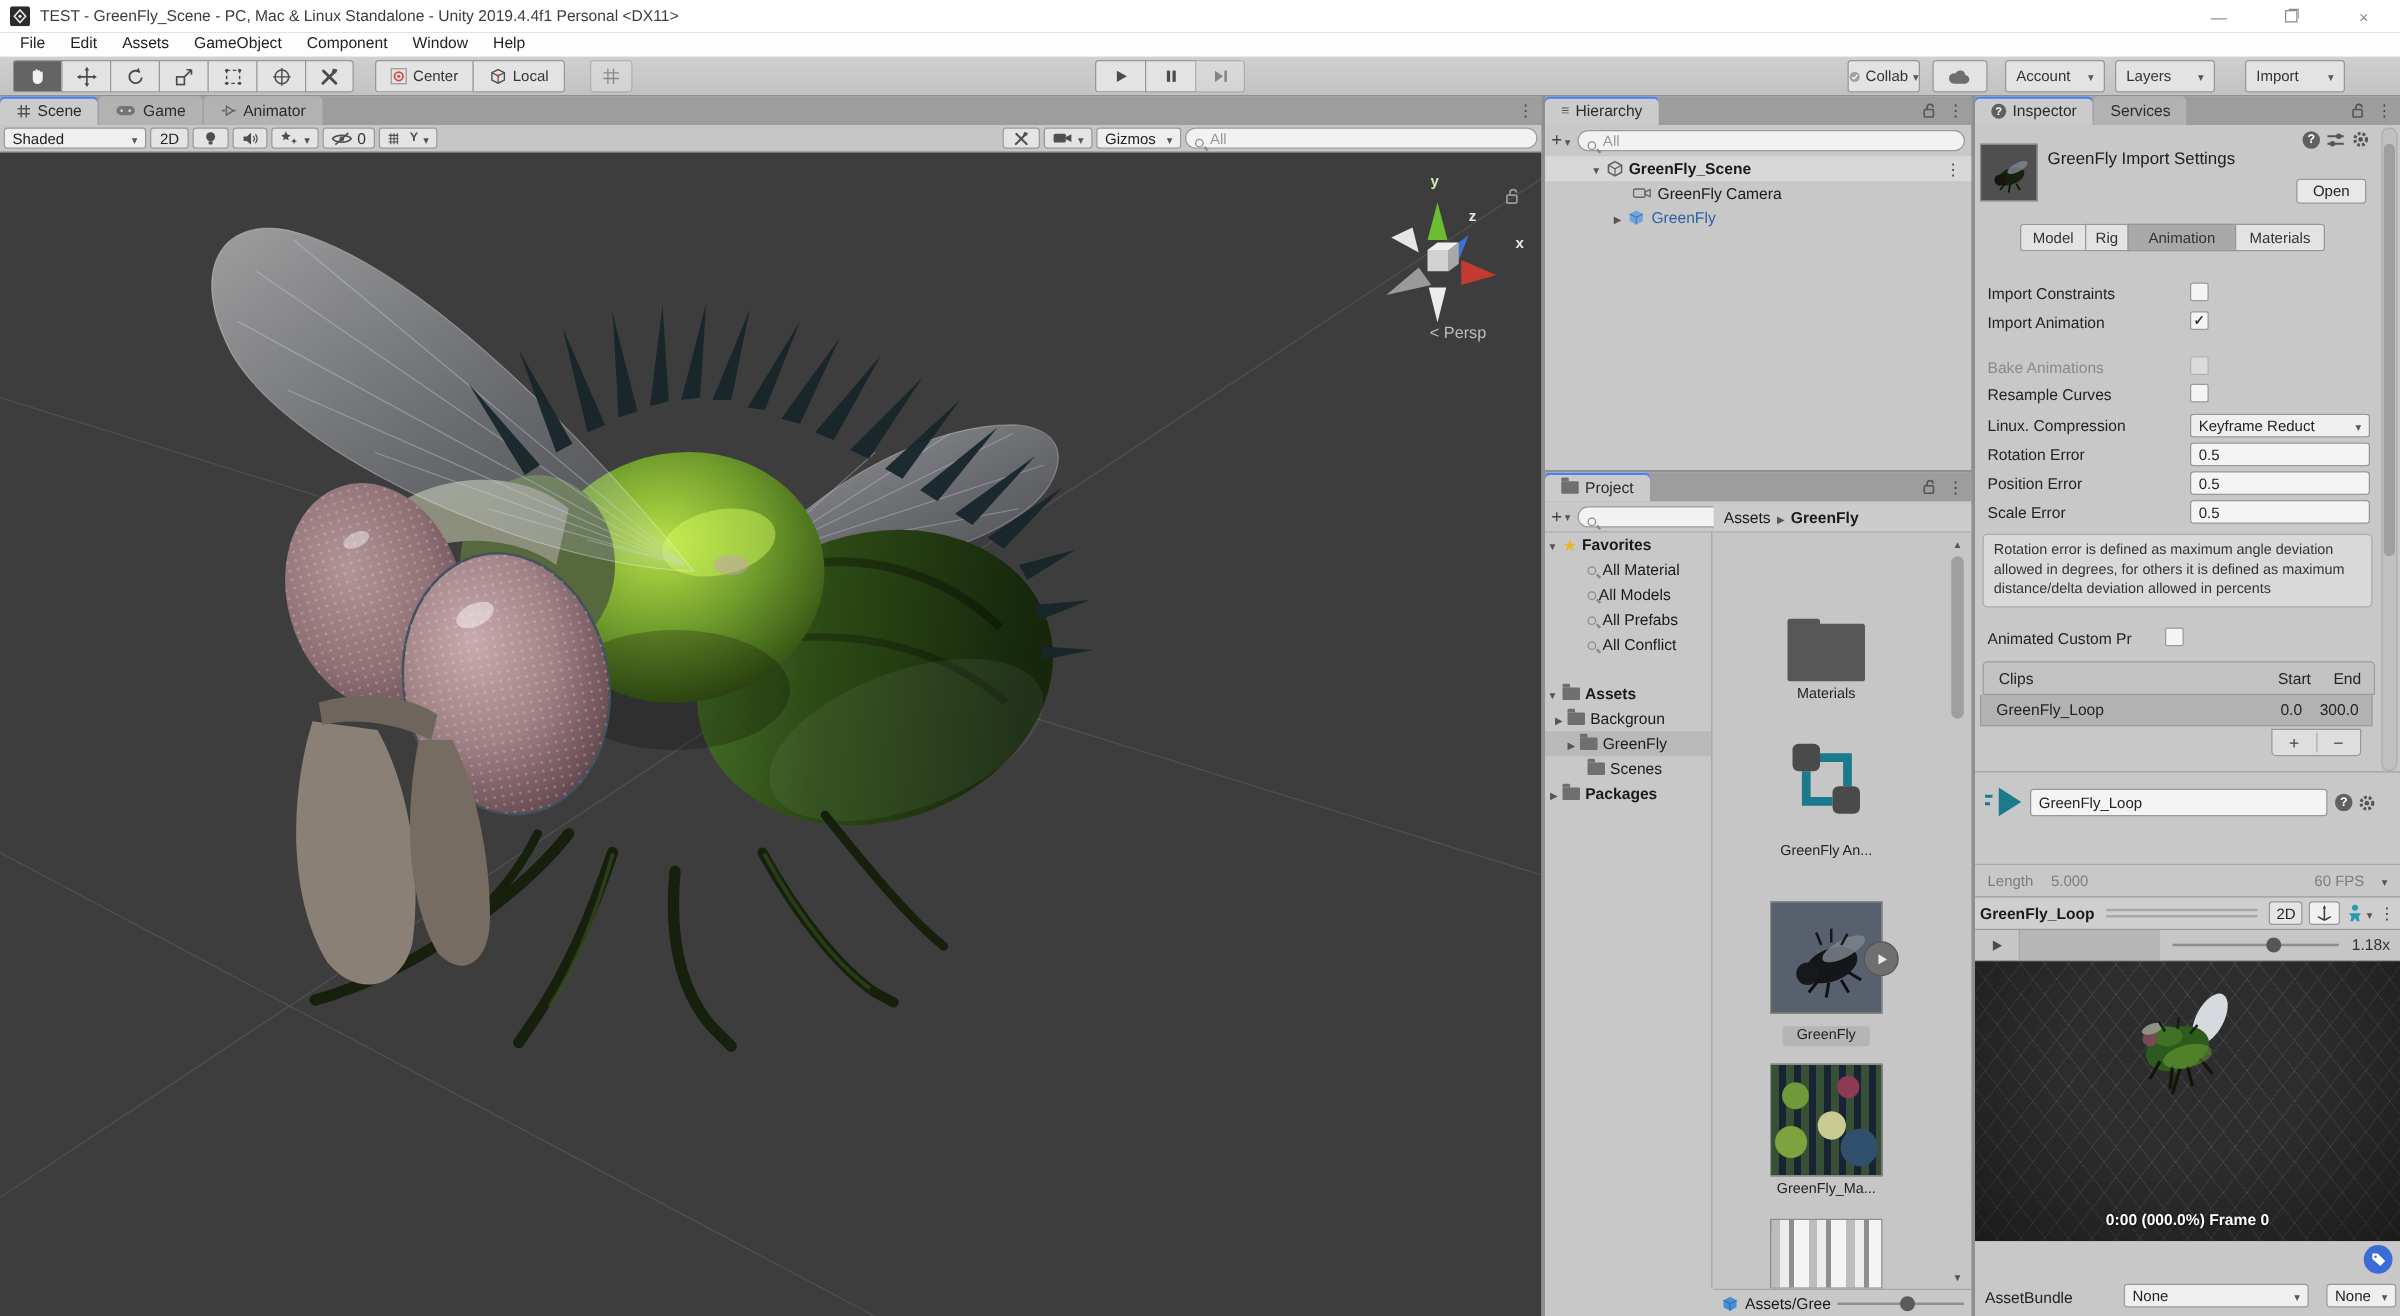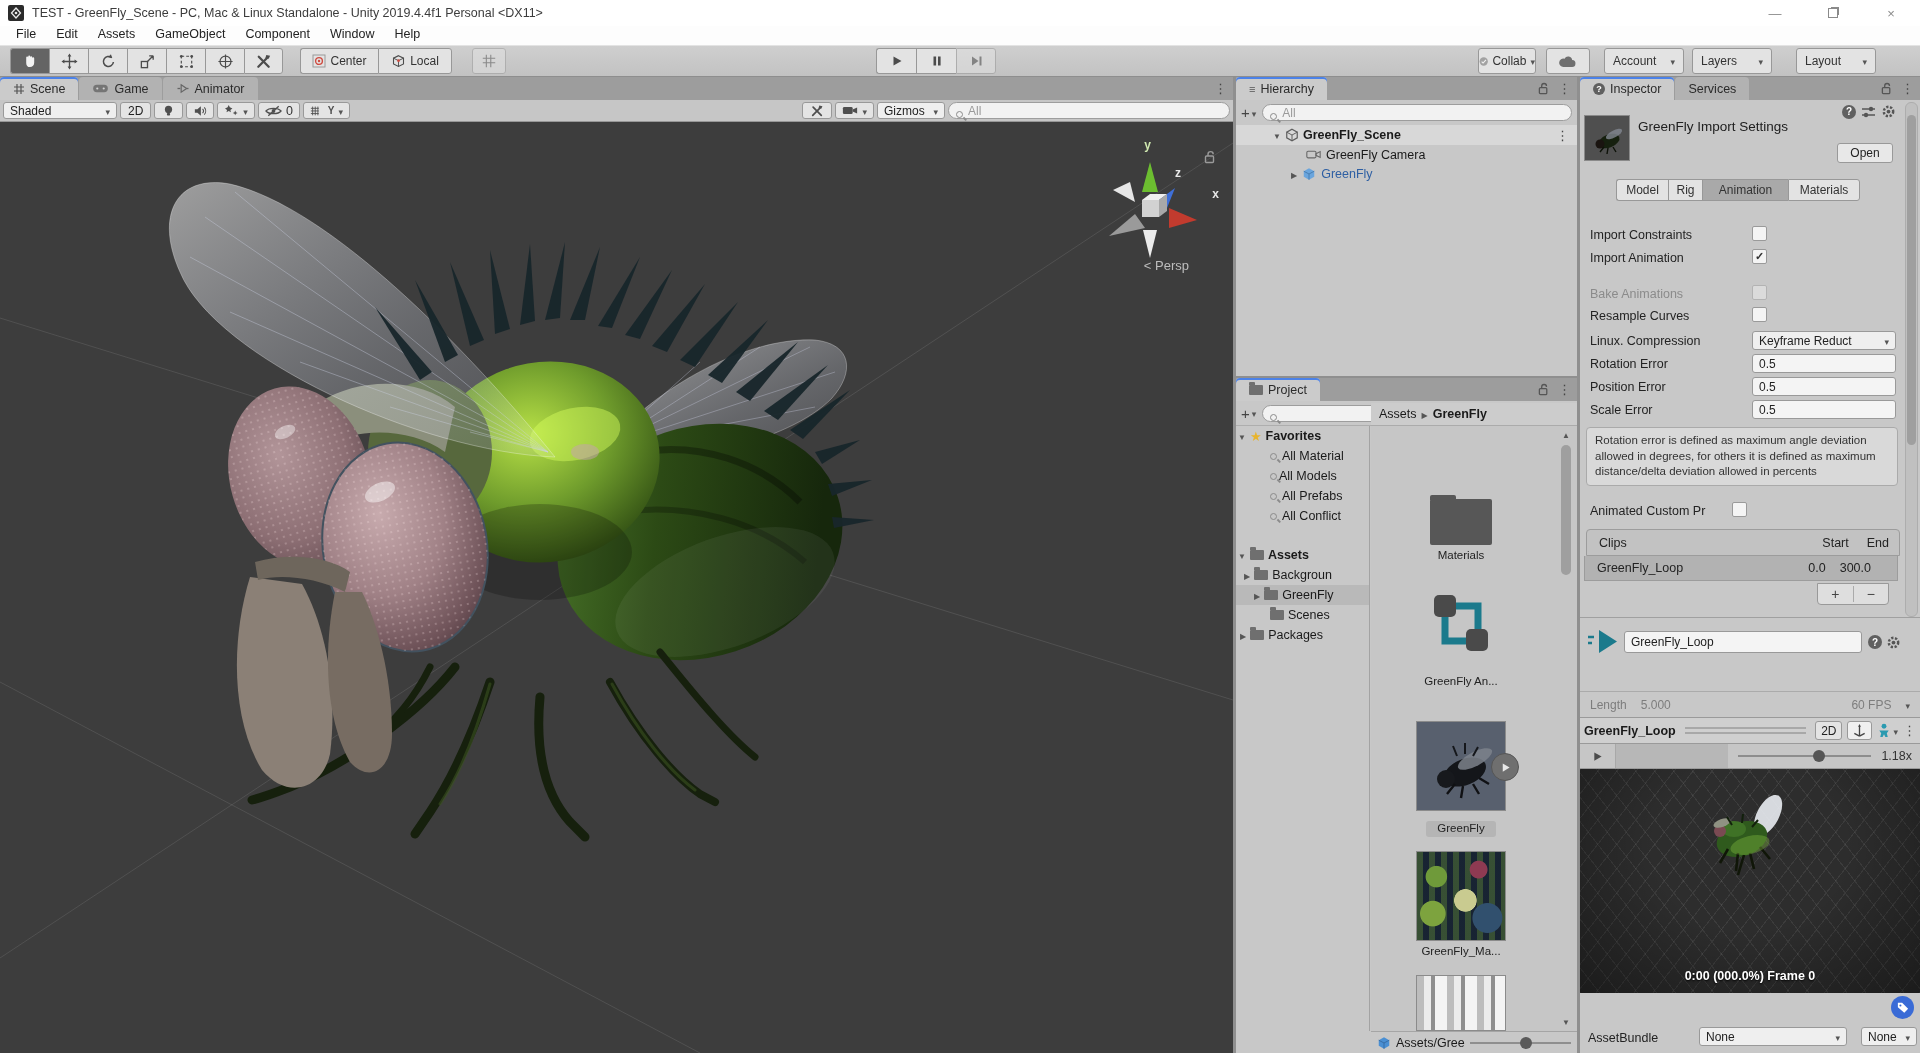--- a/index.html
+++ b/index.html
@@ -194,21 +194,21 @@
     </div>
     <div class="abs tbtn rbtn" style="left:1604px;top:2px;width:80px;justify-content:space-between;padding:0 8px">
       <span>Account</span>
         <span class="g-down"></span>
     </div>
     <div class="abs tbtn rbtn" style="left:1692px;top:2px;width:80px;justify-content:space-between;padding:0 8px">
       <span>Layers</span>
         <span class="g-down"></span>
     </div>
     <div class="abs tbtn rbtn" style="left:1796px;top:2px;width:80px;justify-content:space-between;padding:0 8px">
-      <span>Layout</span>
+      <span>Import</span>
         <span class="g-down"></span>
     </div>
   </div>
 
   <div class="abs panel" style="left:0;top:77px;width:1233px;height:976px">
     <div class="tabstrip">
       <div class="tab active">
         <svg width="12" height="12" viewBox="0 0 12 12">
             <path d="M1 4 h10 M1 8 h10 M4 1 v10 M8 1 v10" stroke="#555" stroke-width="1.2"></path>
           </svg>
@@ -561,21 +561,21 @@
           <span class="treefolder"></span>
           <span style="font-size:12.5px">GreenFly</span>
         </div>
       <div class="row" style="height:20px;padding-left:34px;gap:4px">
           <span class="treefolder"></span>
           <span style="font-size:12.5px">Scenes</span>
         </div>
       <div class="row" style="height:20px;padding-left:4px;gap:4px">
           <span class="g-right"></span>
           <span class="treefolder"></span>
-          <span style="font-weight:normal;font-size:12.5px">Packages</span>
+          <span style="font-weight:bold;font-size:12.5px">Packages</span>
         </div>
     </div>
 
     <div class="abs" style="left:135px;top:25px;width:206px;height:628px;background:#c6c6c6;overflow:hidden">
       <div class="row" style="height:23px;background:#cccccc;border-bottom:1px solid #ababab;padding-left:8px;gap:5px">
         <span style="font-size:12.5px">Assets</span>
         <span class="g-right"></span>
         <span style="font-size:12.5px;font-weight:bold">GreenFly</span>
       </div>
 
@@ -721,21 +721,21 @@
     <div class="abs cb" style="left:152px;top:425px"></div>
 
     <div class="abs" style="left:6px;top:452px;width:314px;height:27px;background:#c2c2c2;border:1px solid #9c9c9c;border-radius:4px 4px 0 0;display:flex;align-items:center">
       <span class="lbl" style="margin-left:12px">Clips</span>
       <span class="lbl" style="margin-left:auto">Start</span>
       <span class="lbl" style="margin-left:18px;margin-right:10px">End</span>
     </div>
     <div class="abs" style="left:4px;top:479px;width:314px;height:25px;background:#b2b2b2;border:1px solid #9c9c9c;border-top:0;display:flex;align-items:center">
       <span class="lbl" style="margin-left:12px">GreenFly_Loop</span>
       <span class="lbl" style="margin-left:auto">0.0</span>
-      <span class="lbl" style="margin-left:14px;margin-right:26px">300.0</span>
+      <span class="lbl" style="margin-left:14px;margin-right:10px">300.0</span>
     </div>
     <div class="abs row" style="left:237px;top:506px;width:72px;height:22px;background:#dedede;border:1px solid #999;border-radius:0 0 4px 4px">
       <div style="flex:1;text-align:center;font-size:14px;color:#444">+</div>
       <div style="flex:1;text-align:center;font-size:14px;color:#444;border-left:1px solid #aaa">−</div>
     </div>
 
     <div class="abs" style="left:0;top:540px;width:340px;border-top:1px solid #a0a0a0"></div>
 
     <svg class="abs" style="left:6px;top:550px" width="34" height="30" viewBox="0 0 34 30">
         <path d="M2 10 h6 M2 16 h4" stroke="#1b7a8c" stroke-width="2.4"></path>

